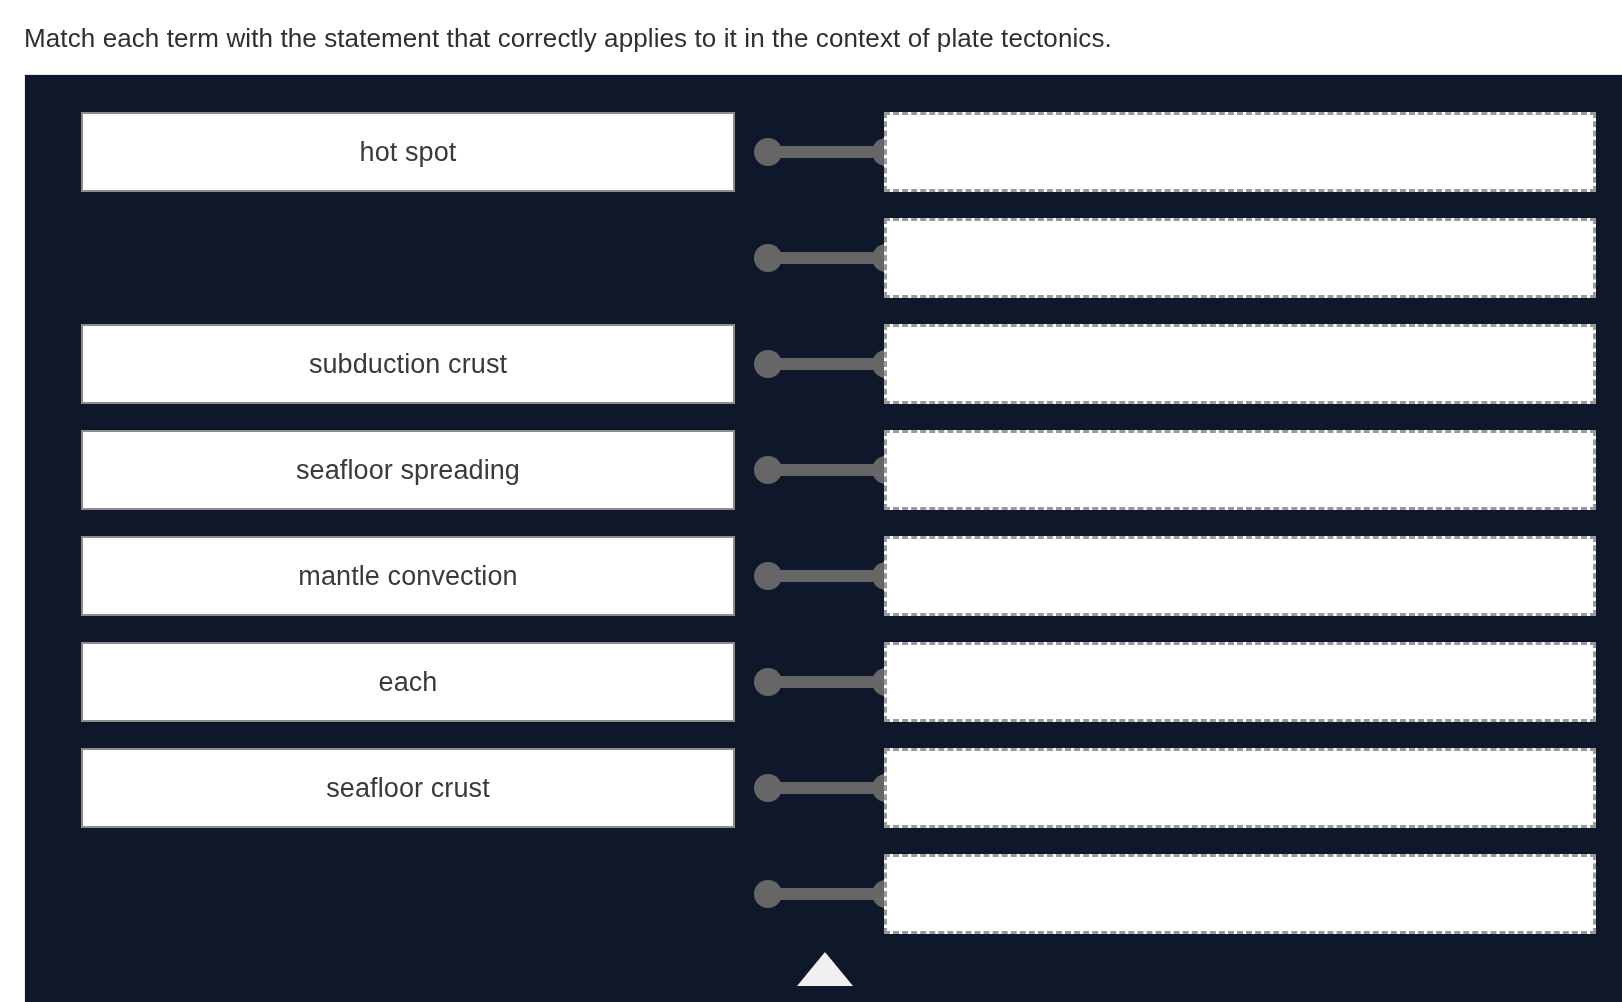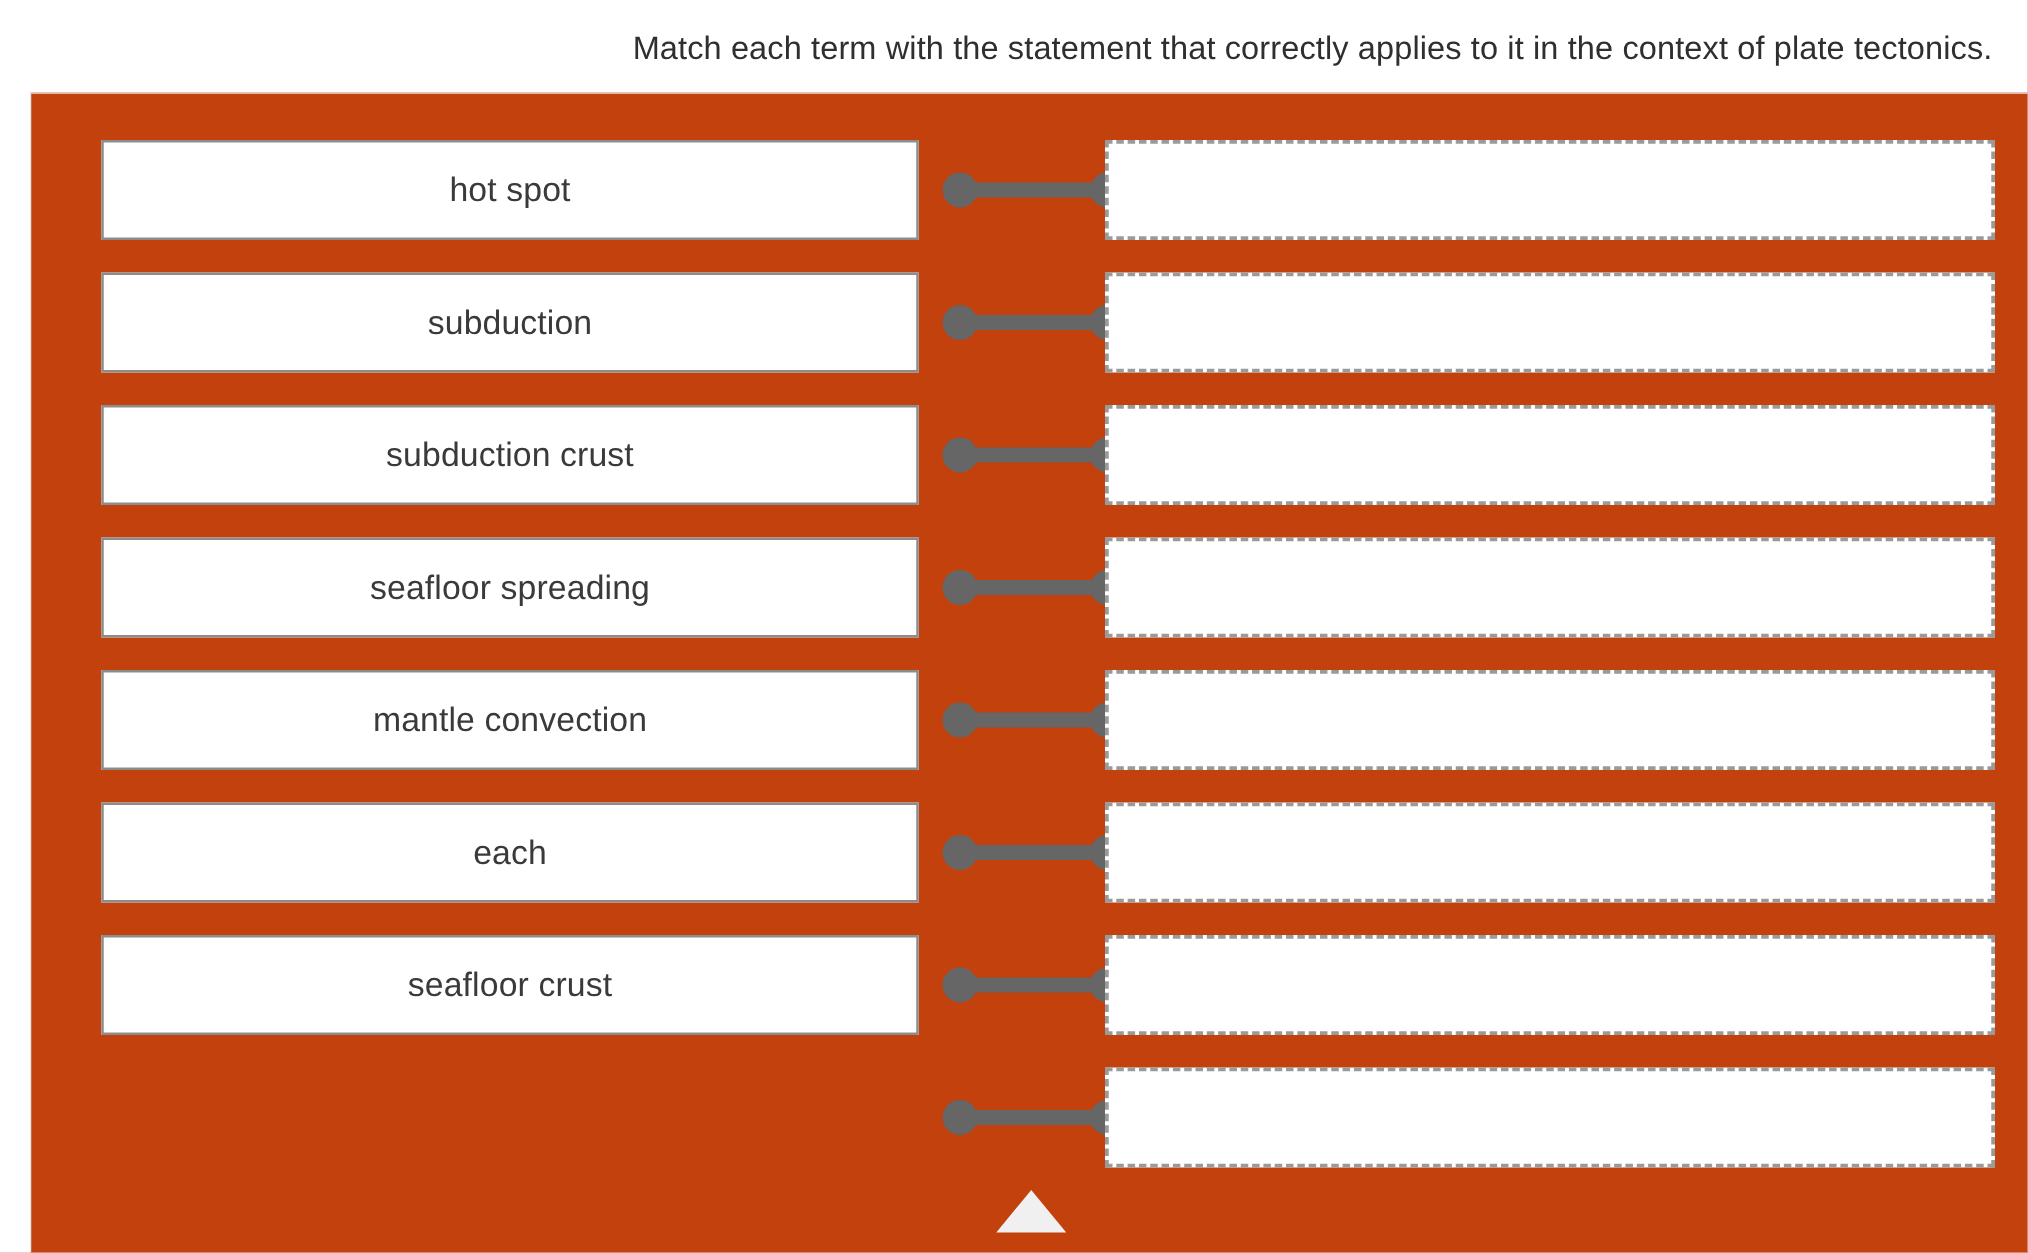--- a/index.html
+++ b/index.html
@@ -21,35 +21,34 @@
   .prompt {
     position: absolute;
     left: 24px;
     top: 21px;
     width: 1570px;
     font-size: 26px;
     line-height: 34px;
     color: #2f2f2f;
     letter-spacing: 0.1px;
     white-space: nowrap;
-    text-align: right;
   }
 
   
   .question-card {
     position: absolute;
     left: 24px;
     top: 74px;
     width: 1598px;
     height: 928px;
     border: 1px solid #e6e6e6;
     border-right: none;
     border-bottom: none;
     box-sizing: border-box;
-    background: #c2410c;
+    background: #0f172a;
   }
 
   .rows {
     position: absolute;
     left: 56px;   
     top: 37px;    
     width: 1520px;
   }
 
   .match-row {
@@ -150,23 +149,20 @@
       <span class="knob knob-left"></span>
       <span class="bar"></span>
       <span class="knob knob-right"></span>
     </div>
     <div class="drop-zone">
       <span class="drop-zone-text"></span>
     </div>
   </div>
 
   <div class="match-row">
-    <div class="term-box">
-      <span class="term-label">subduction</span>
-    </div>
     <div class="connector">
       <span class="knob knob-left"></span>
       <span class="bar"></span>
       <span class="knob knob-right"></span>
     </div>
     <div class="drop-zone">
       <span class="drop-zone-text"></span>
     </div>
   </div>
 

